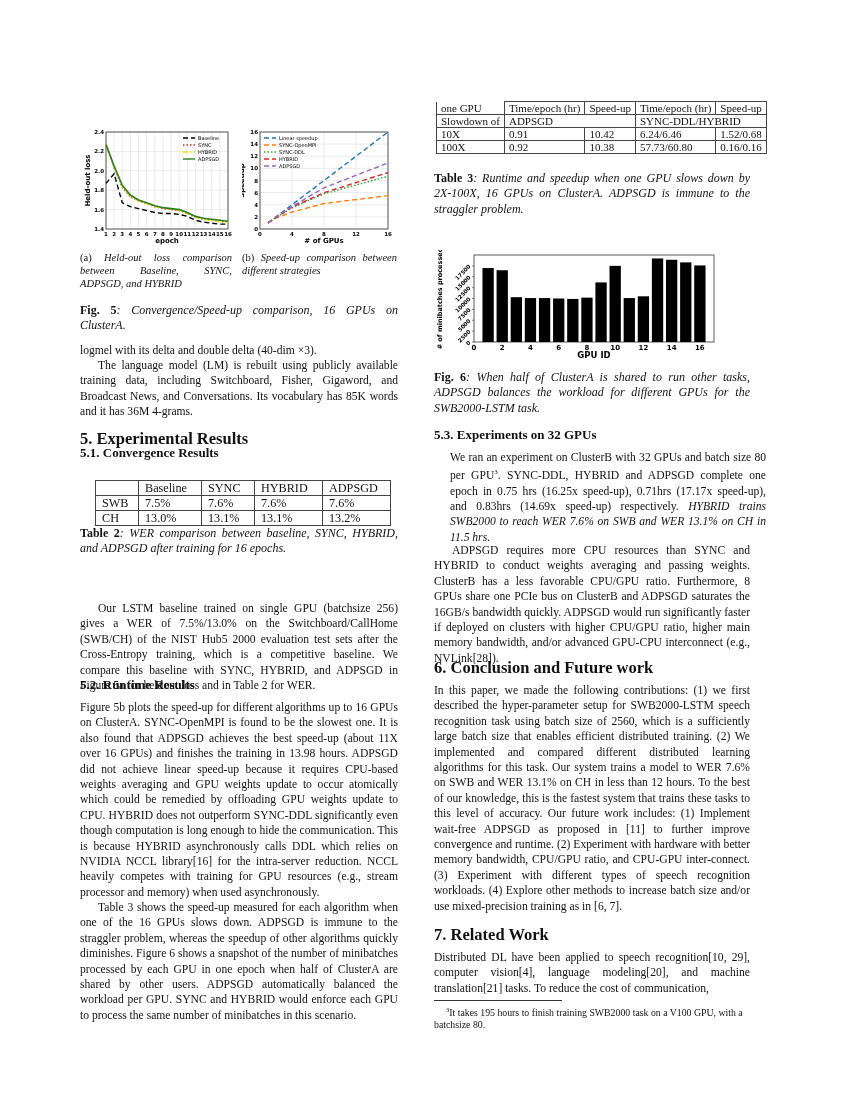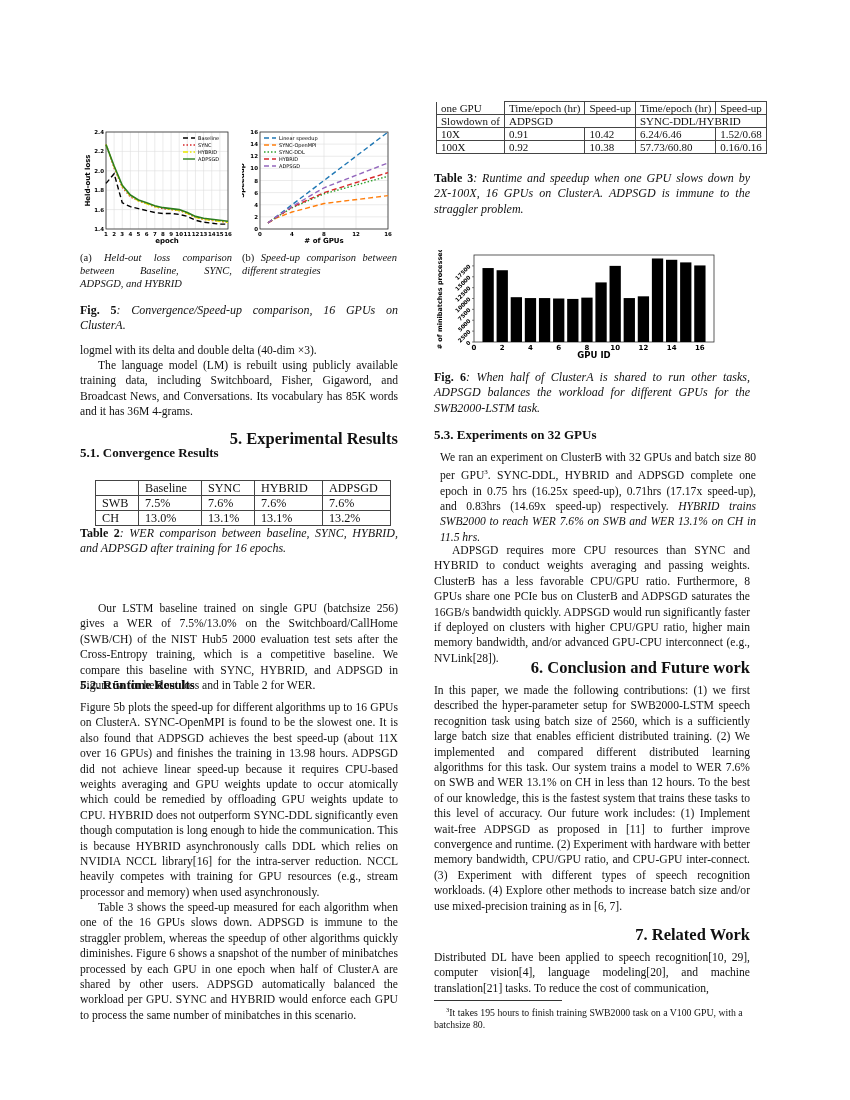--- a/index.html
+++ b/index.html
@@ -3,21 +3,21 @@
 <meta charset="utf-8">
 <style>
   html, body { margin:0; padding:0; background:#fff; }
   body { width:850px; height:1100px; position:relative; overflow:hidden;
          font-family:"Liberation Serif", serif; color:#111; }
   .abs { position:absolute; }
   .p { font-size:11.6px; line-height:15.4px; text-align:justify; margin:0; }
   .p.indent { text-indent:18px; }
   .it { font-style:italic; }
   .b { font-weight:bold; }
-  .sec { font-size:16.5px; font-weight:bold; text-align:right; }
+  .sec { font-size:16.5px; font-weight:bold; text-align:left; }
   .subsec { font-size:13px; font-weight:bold; }
   table.t { border-collapse:collapse; font-size:11px; }
   table.t td { border:1px solid #444; padding:0 4px; line-height:12px; white-space:nowrap; }
   table.t2 td { font-size:12.2px; line-height:14px; padding:0 6px; }
   .cap { font-size:12px; line-height:15.4px; text-align:justify; }
   .subcap { font-size:10.5px; line-height:13px; text-align:justify; }
   svg text { font-family:"DejaVu Sans", sans-serif; }
   .fn { font-size:9.8px; line-height:12px; }
 </style>
 </head>
@@ -266,21 +266,21 @@
     <line x1="40" x2="42" y1="15.875" y2="15.875" stroke="#333" stroke-width="0.6"></line>
     <text x="0" y="0" font-size="5.5" text-anchor="end" font-weight="bold" transform="translate(39,16.875) rotate(-45)">17500</text>
     <text x="162" y="108" font-size="8.5" text-anchor="middle" font-weight="bold">GPU ID</text>
     <text x="0" y="0" font-size="6.5" text-anchor="middle" font-weight="bold" transform="translate(10,48.5) rotate(-90)"># of minibatches processed</text>
   </svg>
 <div class="abs cap" style="left:434px; top:370px; width:316px;">
   <span class="b">Fig. 6</span><span class="it">: When half of ClusterA is shared to run other tasks, ADPSGD balances the workload for different GPUs for the SWB2000-LSTM task.</span>
 </div>
 
 <div class="abs subsec" style="left:434px; top:427px;">5.3. Experiments on 32 GPUs</div>
-<p class="abs p" style="left:440px; top:450px; width:316px;">
+<p class="abs p" style="left:450px; top:450px; width:316px;">
   <span>We ran an experiment on ClusterB with 32 GPUs and batch size 80 per GPU</span><sup style="font-size:7px;">3</sup><span>. SYNC-DDL, HYBRID and ADPSGD complete one epoch in 0.75 hrs (16.25x speed-up), 0.71hrs (17.17x speed-up), and 0.83hrs (14.69x speed-up) respectively. </span><span class="it">HYBRID trains SWB2000 to reach WER 7.6% on SWB and WER 13.1% on CH in 11.5 hrs.</span>
 </p>
 <p class="abs p indent" style="left:434px; top:543px; width:316px;">ADPSGD requires more CPU resources than SYNC and HYBRID to conduct weights averaging and passing weights. ClusterB has a less favorable CPU/GPU ratio. Furthermore, 8 GPUs share one PCIe bus on ClusterB and ADPSGD saturates the 16GB/s bandwidth quickly. ADPSGD would run significantly faster if deployed on clusters with higher CPU/GPU ratio, higher main memory bandwidth, and/or advanced GPU-CPU interconnect (e.g., NVLink[28]).</p>
 
 <div class="abs sec" style="left:434px; top:658px; width:316px;">6. Conclusion and Future work</div>
 <p class="abs p" style="left:434px; top:683px; width:316px;">In this paper, we made the following contributions: (1) we first described the hyper-parameter setup for SWB2000-LSTM speech recognition task using batch size of 2560, which is a sufficiently large batch size that enables efficient distributed training. (2) We implemented and compared different distributed learning algorithms for this task. Our system trains a model to WER 7.6% on SWB and WER 13.1% on CH in less than 12 hours. To the best of our knowledge, this is the fastest system that trains these tasks to this level of accuracy. Our future work includes: (1) Implement wait-free ADPSGD as proposed in [11] to further improve convergence and runtime. (2) Experiment with hardware with better memory bandwidth, CPU/GPU ratio, and CPU-GPU inter-connect. (3) Experiment with different types of speech recognition workloads. (4) Explore other methods to increase batch size and/or use mixed-precision training as in [6, 7].</p>
 
 <div class="abs sec" style="left:434px; top:925px; width:316px;">7. Related Work</div>
 <p class="abs p" style="left:434px; top:950px; width:316px;">Distributed DL have been applied to speech recognition[10, 29], computer vision[4], language modeling[20], and machine translation[21] tasks. To reduce the cost of communication,</p>
 

